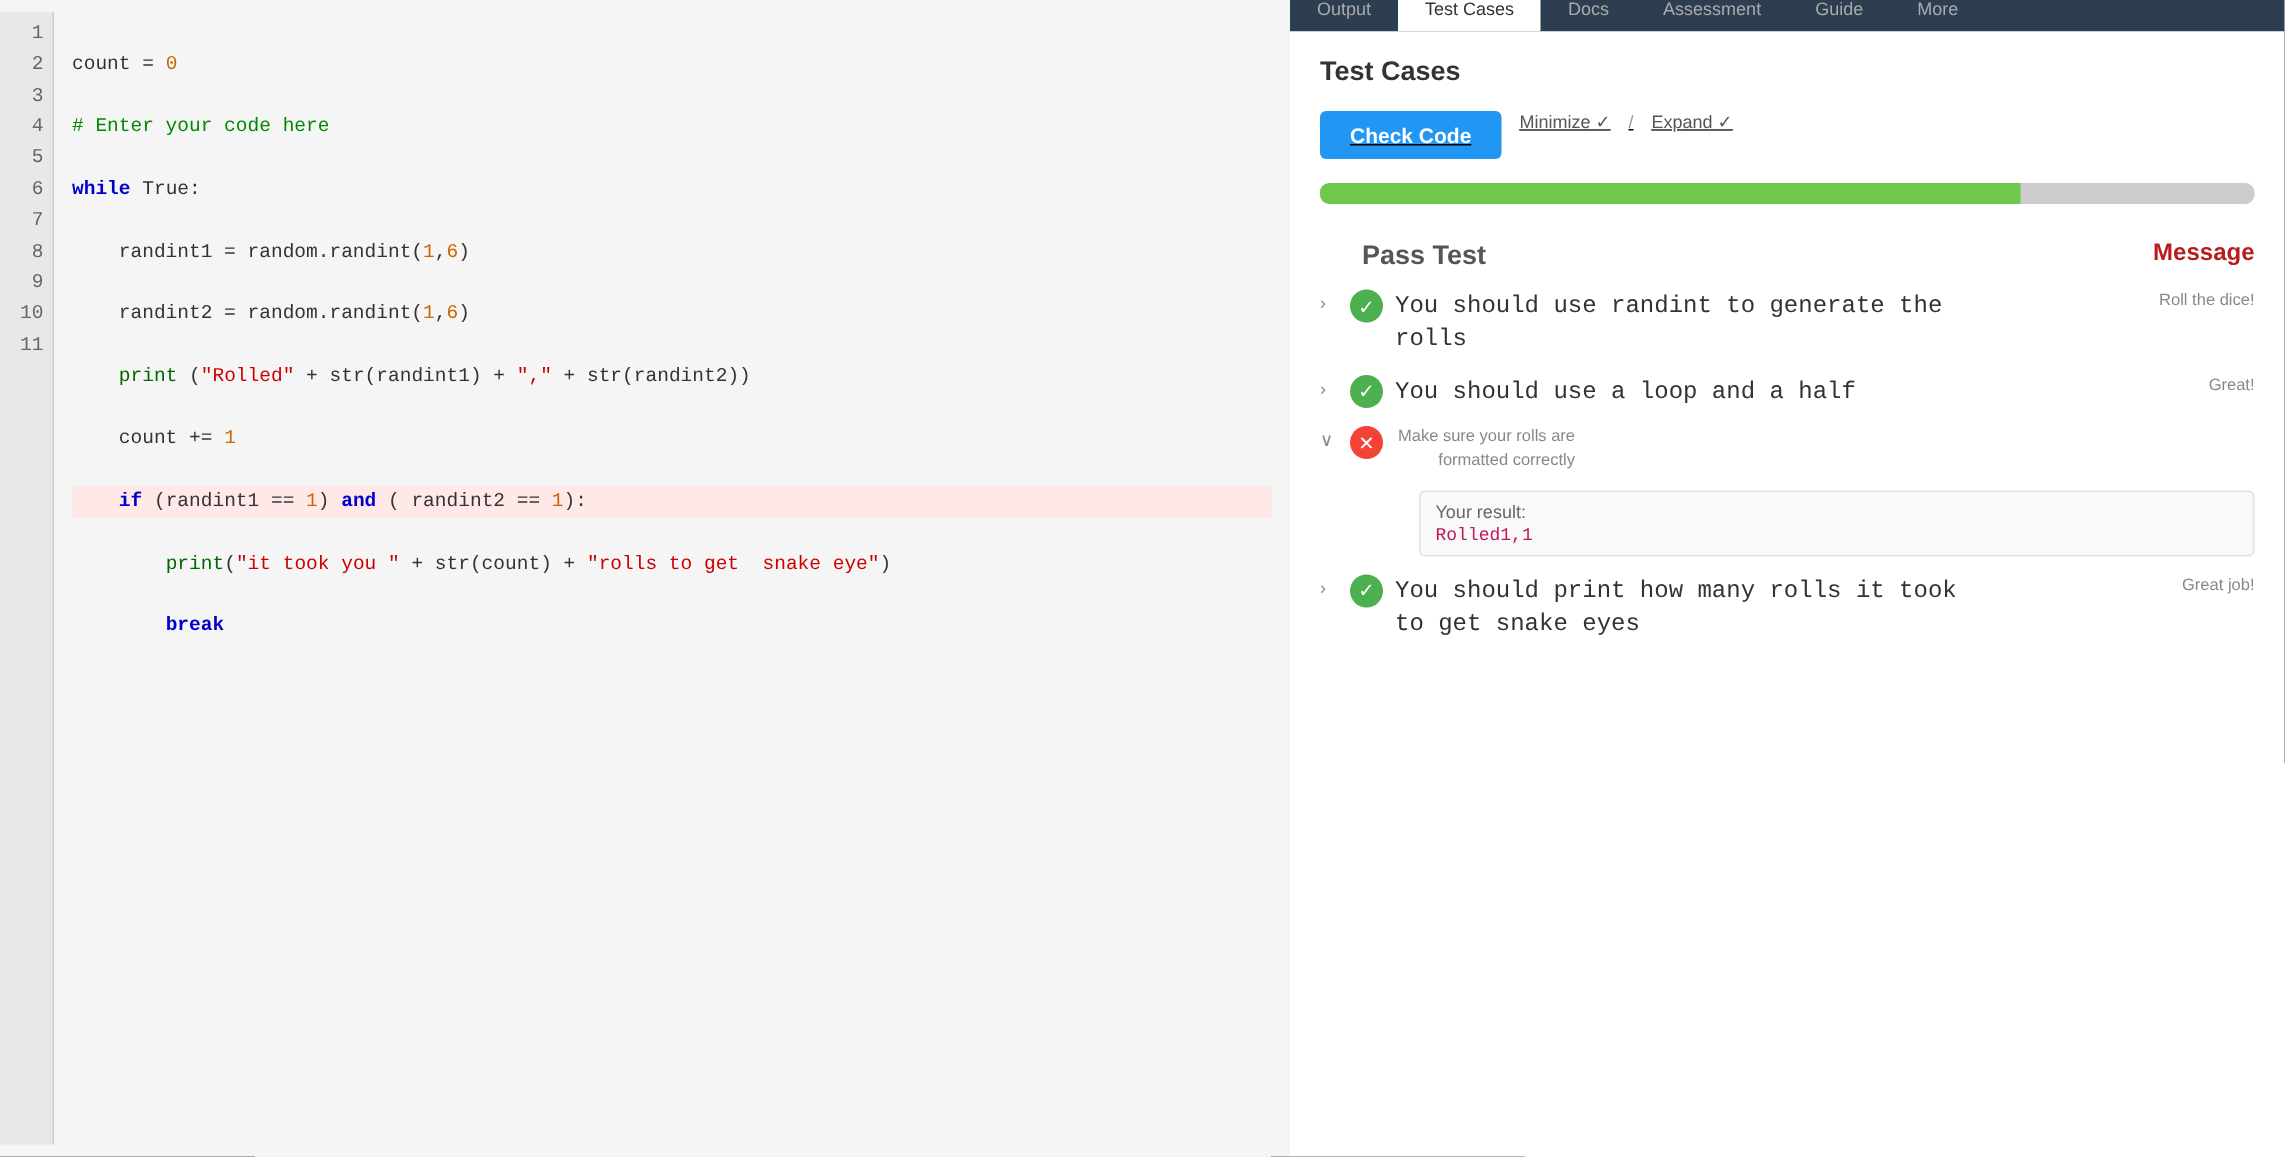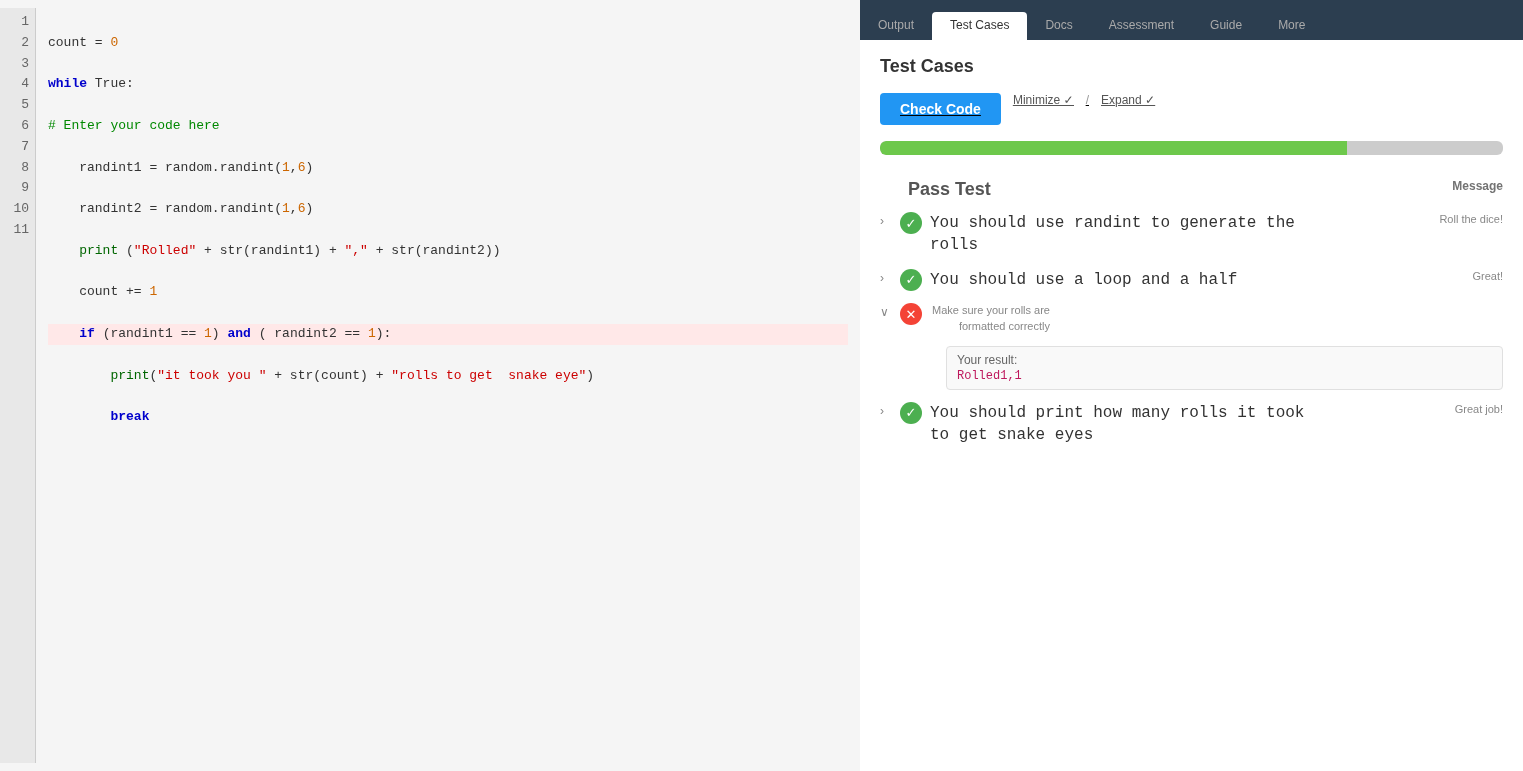--- a/index.html
+++ b/index.html
@@ -75,21 +75,21 @@
       background: #ffffff;
       display: flex;
       flex-direction: column;
       overflow: hidden;
     }
 
     
     .tab-bar {
       display: flex;
       background: #2c3e50;
-      height: 40px;
+      height: 21px;
       align-items: flex-end;
     }
 
     .tab {
       padding: 6px 18px;
       font-size: 12px;
       color: #aaa;
       cursor: pointer;
       border-bottom: 2px solid transparent;
       white-space: nowrap;
@@ -177,23 +177,23 @@
     }
 
     .test-header-pass {
       font-size: 18px;
       font-weight: 600;
       color: #555;
       margin-left: 28px;
     }
 
     .test-header-msg {
-      font-size: 12px;
+      font-size: 16px;
       font-weight: 600;
-      color: #737373;
+      color: #b91c1c;
     }
 
     
     .test-row {
       display: flex;
       align-items: flex-start;
       margin-bottom: 12px;
       gap: 8px;
     }
 
@@ -280,22 +280,22 @@
       <div>5</div>
       <div>6</div>
       <div>7</div>
       <div>8</div>
       <div>9</div>
       <div>10</div>
       <div>11</div>
     </div>
     <div class="code-content">
 <span class="code-line">count = <span class="num">0</span></span>
+<span class="code-line"><span class="cm"># Enter your code here</span></span>
 <span class="code-line"><span class="kw">while</span> True:</span>
-<span class="code-line"><span class="cm"># Enter your code here</span></span>
 <span class="code-line">    randint1 = random.randint(<span class="num">1</span>,<span class="num">6</span>)</span>
 <span class="code-line">    randint2 = random.randint(<span class="num">1</span>,<span class="num">6</span>)</span>
 <span class="code-line">    <span class="fn">print</span> (<span class="str">"Rolled"</span> + str(randint1) + <span class="str">","</span> + str(randint2))</span>
 <span class="code-line">    count += <span class="num">1</span></span>
 <span class="code-line highlight-line">    <span class="kw">if</span> (randint1 == <span class="num">1</span>) <span class="kw">and</span> ( randint2 == <span class="num">1</span>):</span>
 <span class="code-line">        <span class="fn">print</span>(<span class="str">"it took you "</span> + str(count) + <span class="str">"rolls to get  snake eye"</span>)</span>
 <span class="code-line">        <span class="kw">break</span></span>
     </div>
   </div>
 </div>

